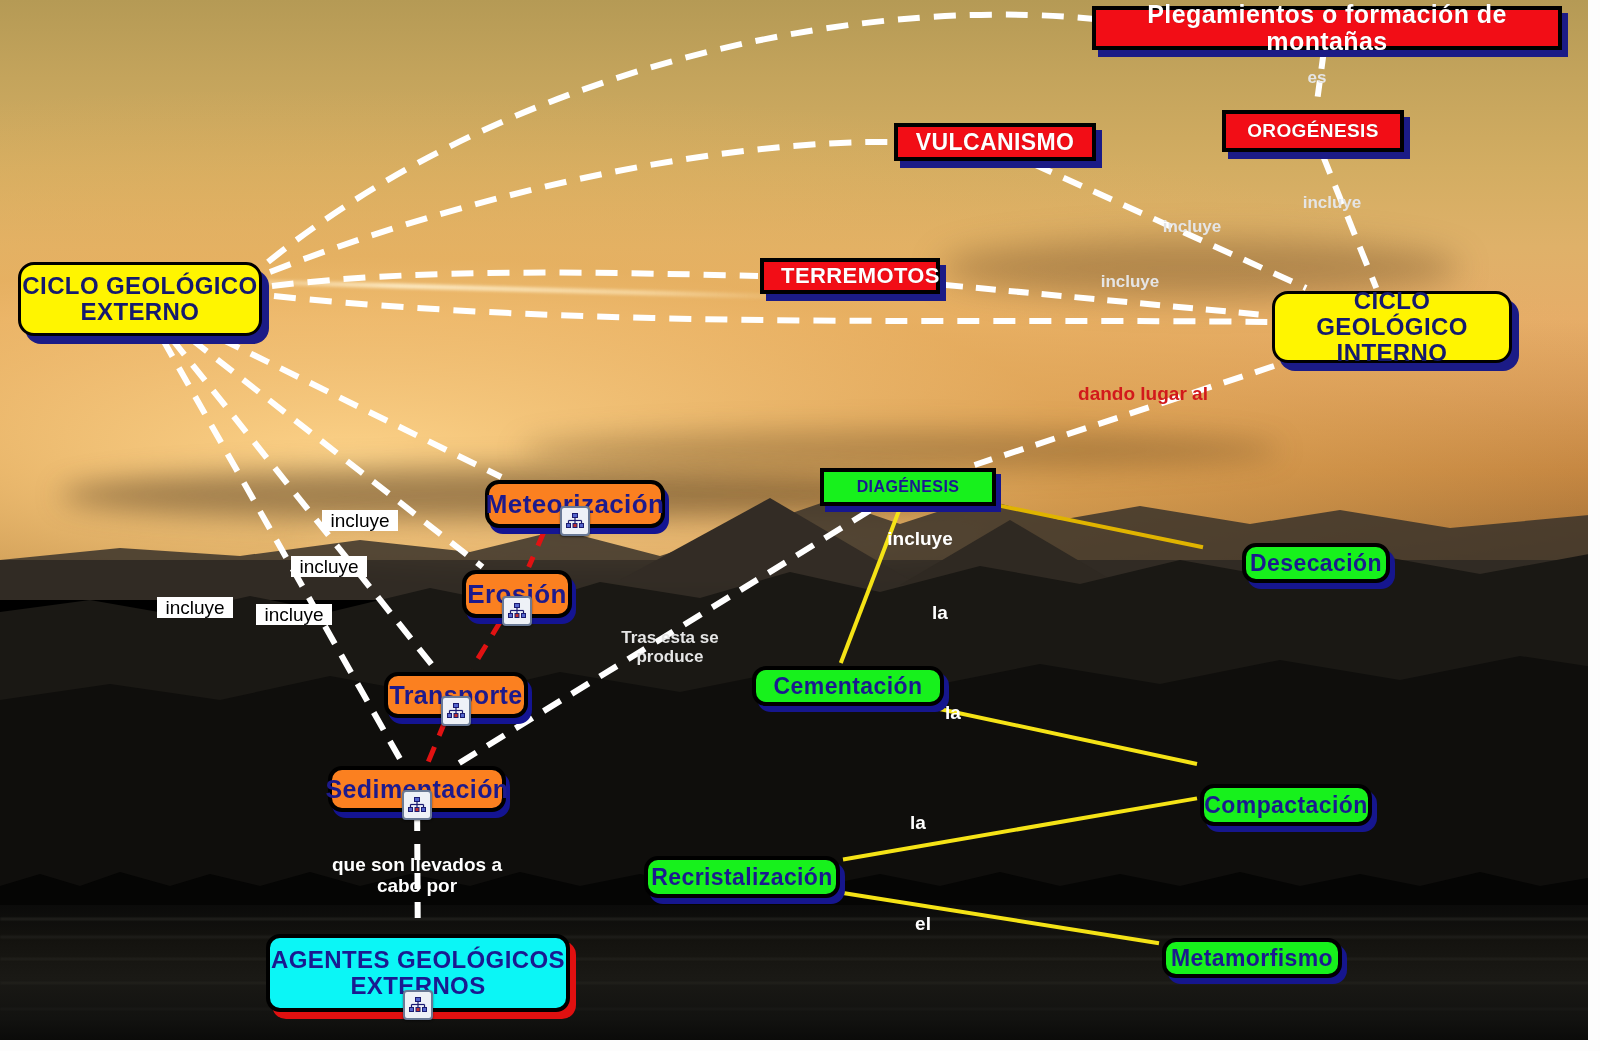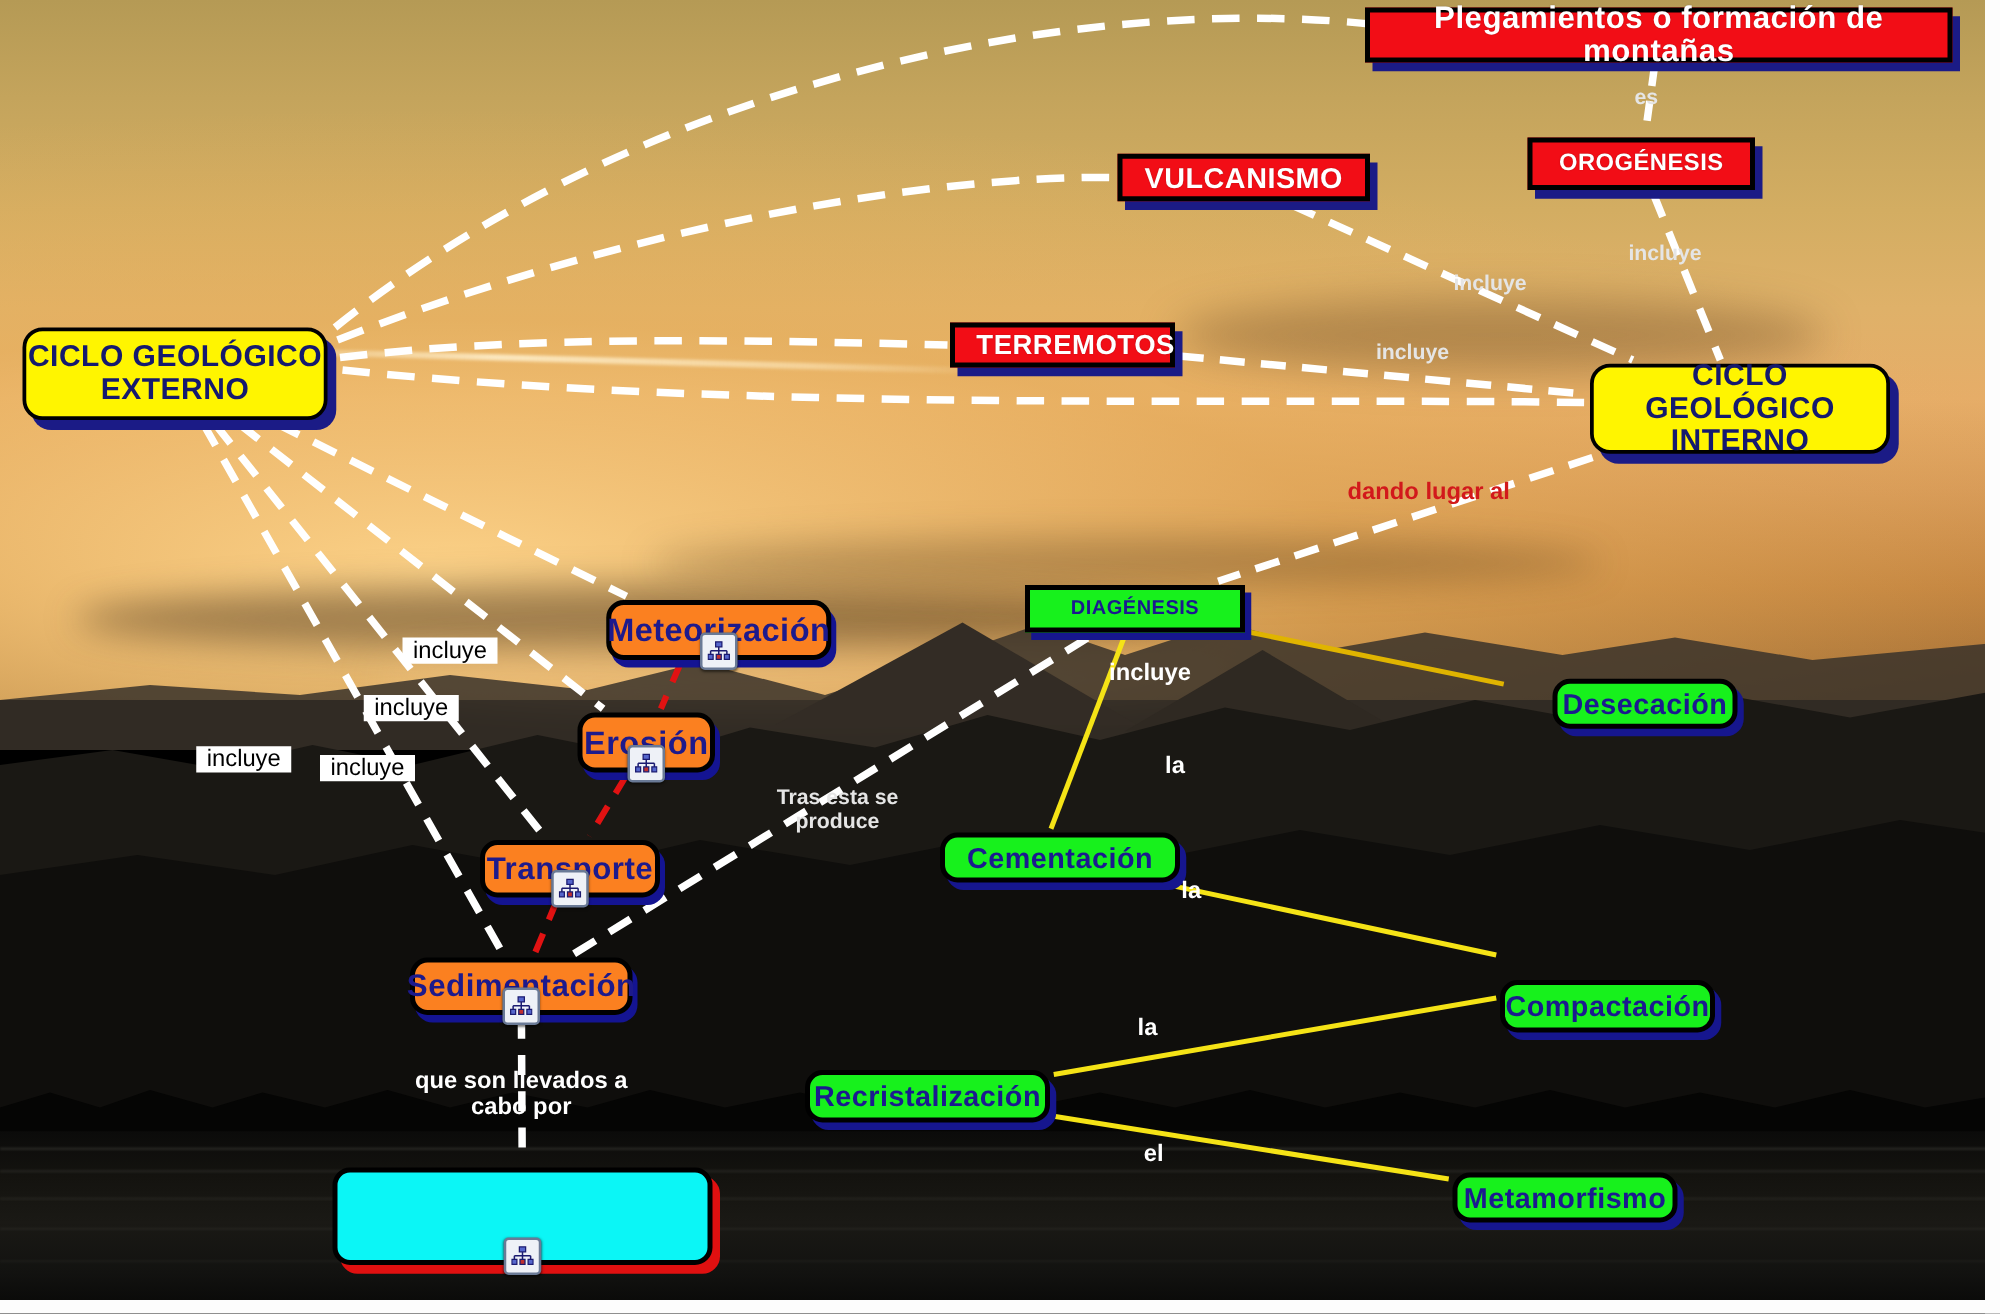--- a/index.html
+++ b/index.html
@@ -239,21 +239,22 @@
             <rect x="6.5" y="1.5" width="5" height="4" fill="#5566cc" stroke="#1b1b70"></rect>
             <line x1="9" y1="5.5" x2="9" y2="8.5" stroke="#1b1b70" stroke-width="1.2"></line>
             <line x1="2.5" y1="8.5" x2="15.5" y2="8.5" stroke="#1b1b70" stroke-width="1.2"></line>
             <line x1="2.5" y1="8.5" x2="2.5" y2="11.5" stroke="#1b1b70" stroke-width="1.2"></line>
             <line x1="9" y1="8.5" x2="9" y2="11.5" stroke="#1b1b70" stroke-width="1.2"></line>
             <line x1="15.5" y1="8.5" x2="15.5" y2="11.5" stroke="#1b1b70" stroke-width="1.2"></line>
             <rect x="0.5" y="11.5" width="4" height="4" fill="#5566cc" stroke="#1b1b70"></rect>
             <rect x="7" y="11.5" width="4" height="4" fill="#c03030" stroke="#1b1b70"></rect>
             <rect x="13.5" y="11.5" width="4" height="4" fill="#5566cc" stroke="#1b1b70"></rect>
           </svg></span></div>
-      <div class="node n-cyan" style="left: 266px; top: 934px; width: 304px; height: 78px; font-size: 24px;"><span class="cmap-icon"><svg width="18" height="18" viewBox="0 0 18 18">
+      <div class="node n-cyan" style="left: 266px; top: 934px; width: 304px; height: 78px; font-size: 24px;"><span>AGENTES GEOLÓGICOS
+EXTERNOS</span><span class="cmap-icon"><svg width="18" height="18" viewBox="0 0 18 18">
             <rect x="6.5" y="1.5" width="5" height="4" fill="#5566cc" stroke="#1b1b70"></rect>
             <line x1="9" y1="5.5" x2="9" y2="8.5" stroke="#1b1b70" stroke-width="1.2"></line>
             <line x1="2.5" y1="8.5" x2="15.5" y2="8.5" stroke="#1b1b70" stroke-width="1.2"></line>
             <line x1="2.5" y1="8.5" x2="2.5" y2="11.5" stroke="#1b1b70" stroke-width="1.2"></line>
             <line x1="9" y1="8.5" x2="9" y2="11.5" stroke="#1b1b70" stroke-width="1.2"></line>
             <line x1="15.5" y1="8.5" x2="15.5" y2="11.5" stroke="#1b1b70" stroke-width="1.2"></line>
             <rect x="0.5" y="11.5" width="4" height="4" fill="#5566cc" stroke="#1b1b70"></rect>
             <rect x="7" y="11.5" width="4" height="4" fill="#c03030" stroke="#1b1b70"></rect>
             <rect x="13.5" y="11.5" width="4" height="4" fill="#5566cc" stroke="#1b1b70"></rect>
           </svg></span></div>

